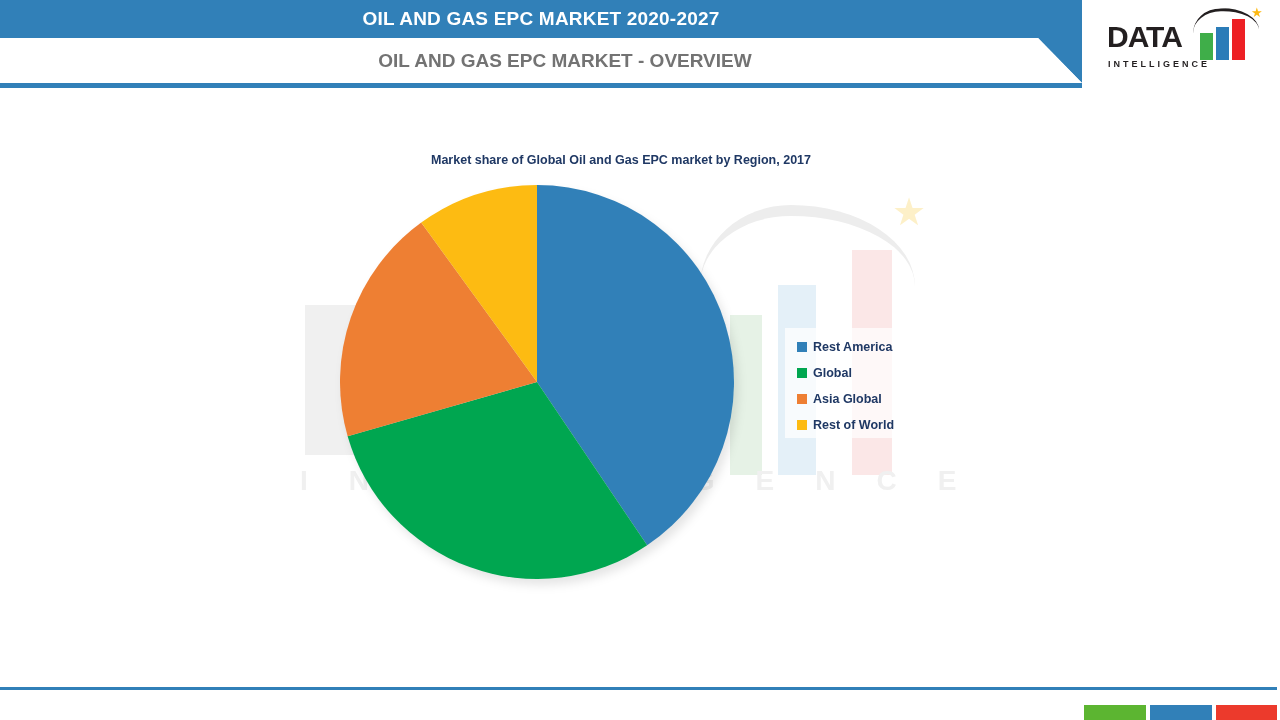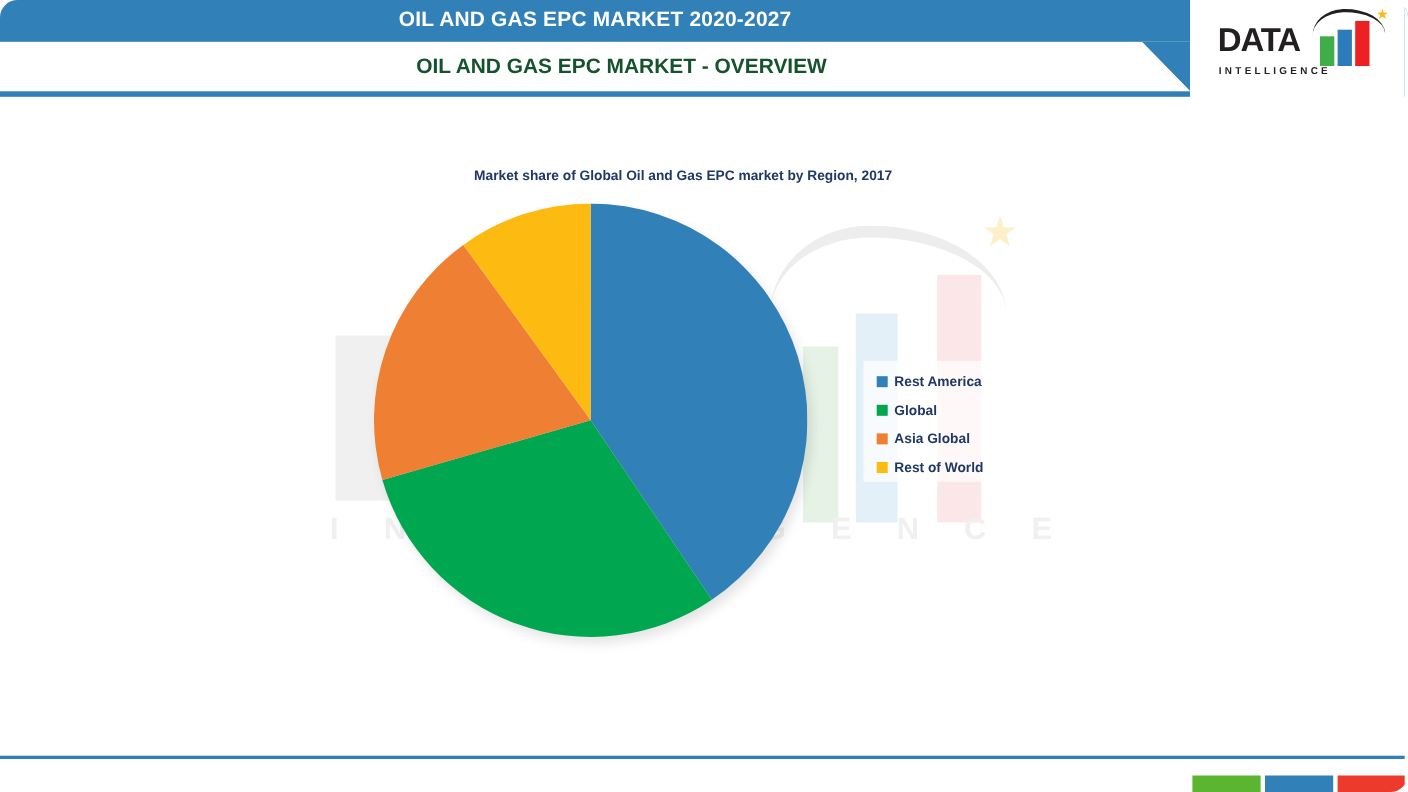--- a/index.html
+++ b/index.html
@@ -3,21 +3,21 @@
 <meta charset="utf-8">
 <style>
   html,body{margin:0;padding:0;}
   body{
     width:1280px;height:720px;
     background:#ffffff;
     font-family:"Liberation Sans", sans-serif;
     overflow:hidden;
     position:relative;
   }
-  .slide{position:absolute;inset:0;width:1280px;height:720px;overflow:hidden;border-radius:16px;}
+  .slide{position:absolute;inset:0;width:1280px;height:720px;overflow:hidden;}
 
   
   .hdr-blue{
     position:absolute;left:0;top:0;width:1082px;height:38px;
     background:#3180b8;
   }
   .hdr-title{
     position:absolute;left:0;top:0;width:1082px;height:38px;
     display:flex;align-items:center;justify-content:center;
     color:#ffffff;font-size:19px;font-weight:bold;letter-spacing:.2px;
@@ -29,21 +29,21 @@
     clip-path:polygon(0 0, 1038px 0, 1082px 45px, 0 45px);
   }
   .hdr-blue-notch{
     position:absolute;left:1038px;top:38px;width:44px;height:45px;
     background:#3180b8;
     clip-path:polygon(0 0, 44px 0, 44px 45px, 44px 45px);
   }
   .hdr-sub{
     position:absolute;left:0;top:38px;width:1130px;height:45px;
     display:flex;align-items:center;justify-content:center;
-    color:#14532d;font-size:19px;font-weight:bold;white-space:nowrap;
+    color:#737373;font-size:19px;font-weight:bold;white-space:nowrap;
   }
   .hdr-rule{
     position:absolute;left:0;top:83px;width:1082px;height:5px;
     background:#3180b8;
   }
   .hdr-right-fill{
     position:absolute;left:1082px;top:0;width:198px;height:88px;background:#ffffff;
   }
   .hdr-right-edge{
     position:absolute;left:1277px;top:0;width:3px;height:88px;background:#3180b8;

